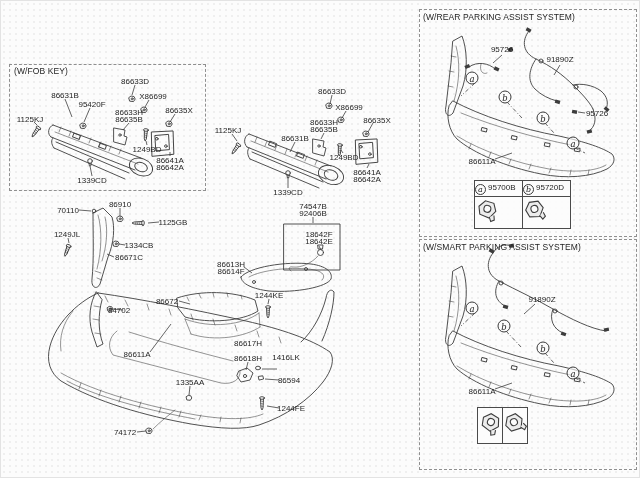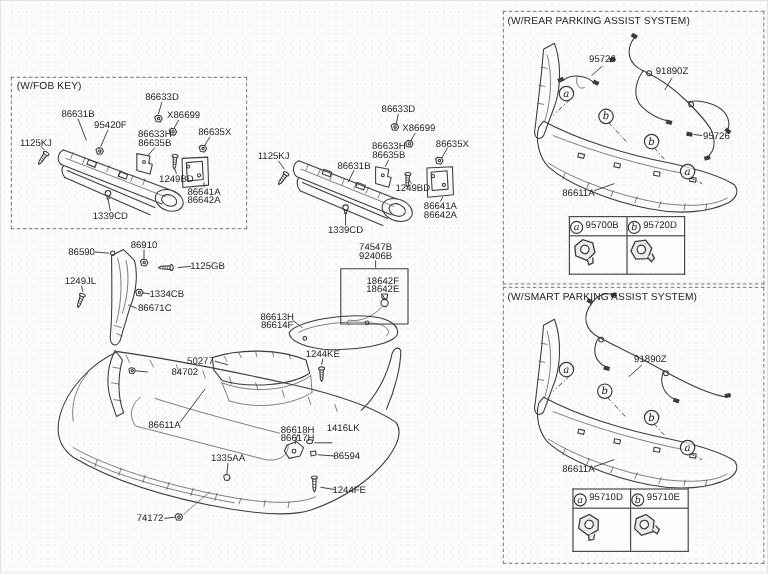--- a/index.html
+++ b/index.html
@@ -402,37 +402,37 @@
   <div class="lbl" style="left:323px;top:121px">86633H</div>
   <div class="lbl" style="left:323px;top:128px">86635B</div>
   <div class="lbl" style="left:376px;top:119px">86635X</div>
   <div class="lbl" style="left:227px;top:129px">1125KJ</div>
   <div class="lbl" style="left:294px;top:137px">86631B</div>
   <div class="lbl" style="left:343px;top:156px">1249BD</div>
   <div class="lbl" style="left:366px;top:171px">86641A</div>
   <div class="lbl" style="left:366px;top:178px">86642A</div>
   <div class="lbl" style="left:287px;top:191px">1339CD</div>
 
-  <div class="lbl" style="left:67px;top:209px">86590</div>
+  <div class="lbl" style="left:67px;top:209px">70110</div>
   <div class="lbl" style="left:119px;top:203px">86910</div>
   <div class="lbl" style="left:172px;top:221px">1125GB</div>
   <div class="lbl" style="left:66px;top:233px">1249JL</div>
   <div class="lbl" style="left:138px;top:244px">1334CB</div>
   <div class="lbl" style="left:128px;top:256px">86671C</div>
   <div class="lbl" style="left:312px;top:205px">74547B</div>
   <div class="lbl" style="left:312px;top:212px">92406B</div>
   <div class="lbl" style="left:318px;top:233px">18642F</div>
   <div class="lbl" style="left:318px;top:240px">18642E</div>
   <div class="lbl" style="left:230px;top:263px">86613H</div>
   <div class="lbl" style="left:230px;top:270px">86614F</div>
-  <div class="lbl" style="left:166px;top:300px">50277</div>
-  <div class="lbl" style="left:153px;top:309px">84702</div>
+  <div class="lbl" style="left:166px;top:300px">86672</div>
+  <div class="lbl" style="left:118px;top:309px">84702</div>
   <div class="lbl" style="left:268px;top:294px">1244KE</div>
   <div class="lbl" style="left:136px;top:353px">86611A</div>
-  <div class="lbl" style="left:247px;top:364px">86617H</div>
+  <div class="lbl" style="left:247px;top:342px">86617H</div>
   <div class="lbl" style="left:247px;top:357px">86618H</div>
   <div class="lbl" style="left:189px;top:381px">1335AA</div>
   <div class="lbl" style="left:285px;top:356px">1416LK</div>
   <div class="lbl" style="left:288px;top:379px">86594</div>
   <div class="lbl" style="left:290px;top:407px">1244FE</div>
   <div class="lbl" style="left:124px;top:431px">74172</div>
 
   <div class="lbl" style="left:501px;top:48px">95726</div>
   <div class="lbl" style="left:559px;top:58px">91890Z</div>
   <div class="lbl" style="left:596px;top:112px">95726</div>
@@ -480,28 +480,20 @@
   <div class="lbl" style="left:541px;top:298px">91890Z</div>
   <div class="lbl" style="left:481px;top:390px">86611A</div>
   <span class="co" style="left:471px;top:307px">a</span>
   <span class="co" style="left:503px;top:325px">b</span>
   <span class="co" style="left:542px;top:347px">b</span>
   <span class="co" style="left:572px;top:372px">a</span>
 
   <div class="legend" style="left:476px;top:406px">
     <table>
       <tbody>
-          <tr>
-        <td class="hcell">
-          <span class="co-s">a</span><span class="pn">95710D</span>
-        </td>
-        <td class="hcell">
-          <span class="co-s">b</span><span class="pn">95710E</span>
-        </td>
-      </tr>
       <tr>
         <td class="icell" style="height:36px">
           <svg width="24" height="24" viewBox="0 0 22 22">
             <g transform="rotate(25 11 11)">
                   <path d="M3,8 L8,2 L16,3 L19,10 L14,17 L5,15 Z" fill="#ececec" stroke="#3d3d3d"></path>
                   <circle cx="11" cy="9" r="3.2" fill="#fcfcfc" stroke="#3d3d3d"></circle>
                   <path d="M14,16 L16,20 L19,18 L18,14" fill="#ececec" stroke="#3d3d3d"></path>
                 </g>
           </svg>
         </td>

